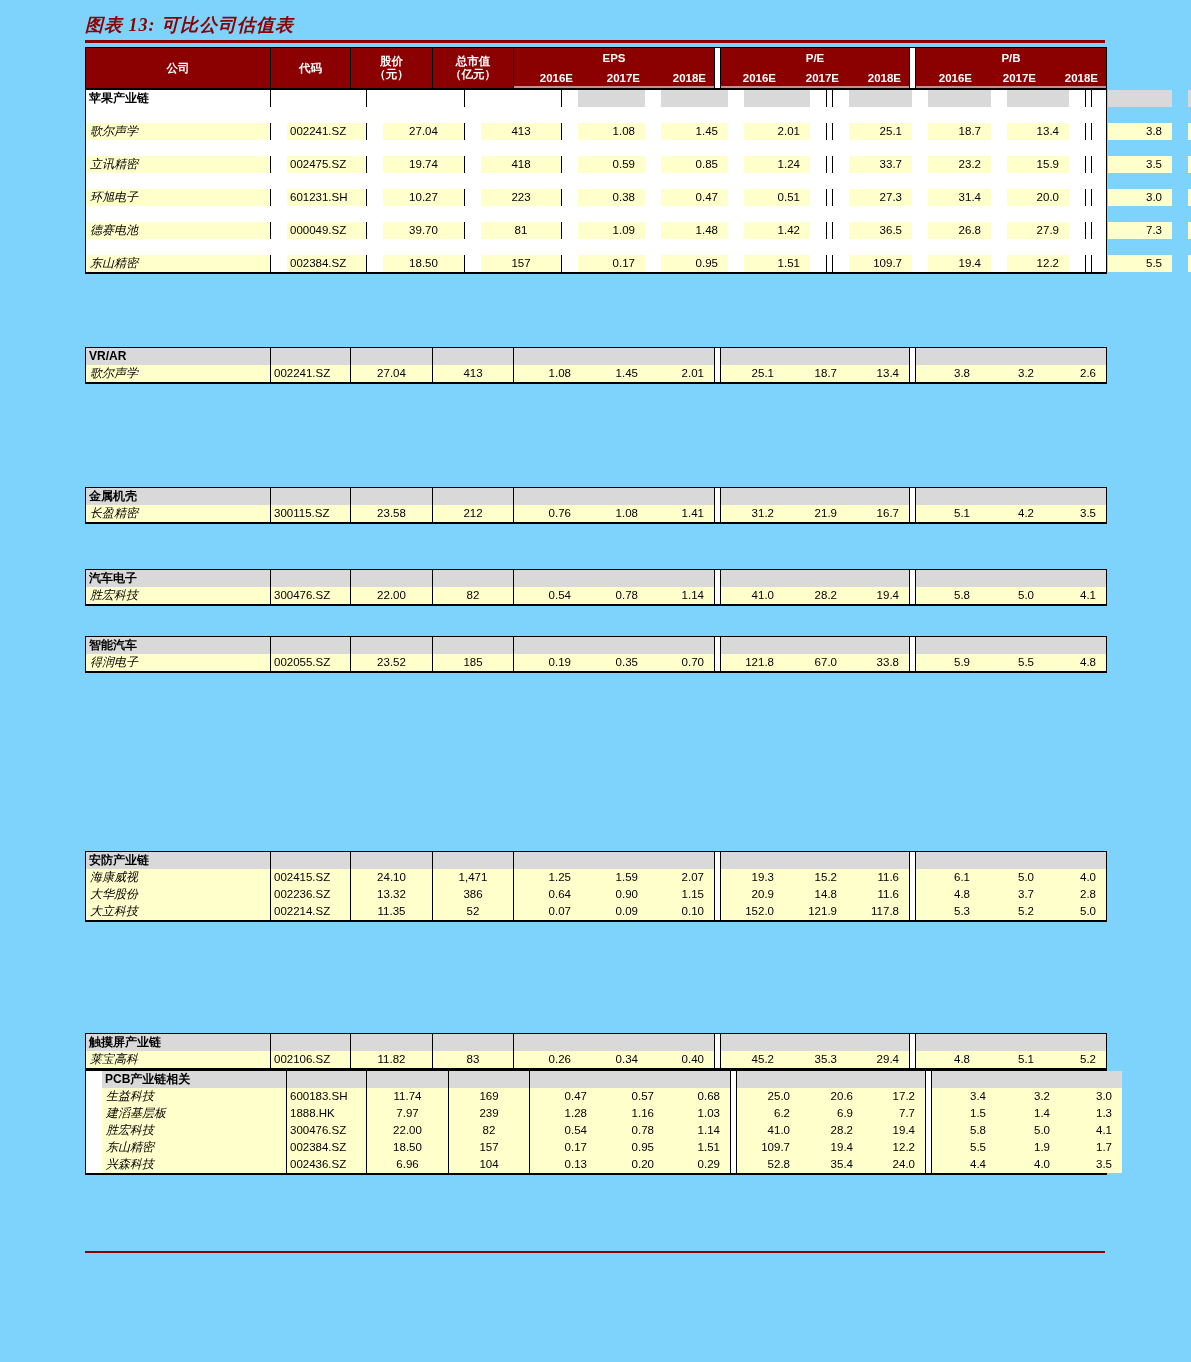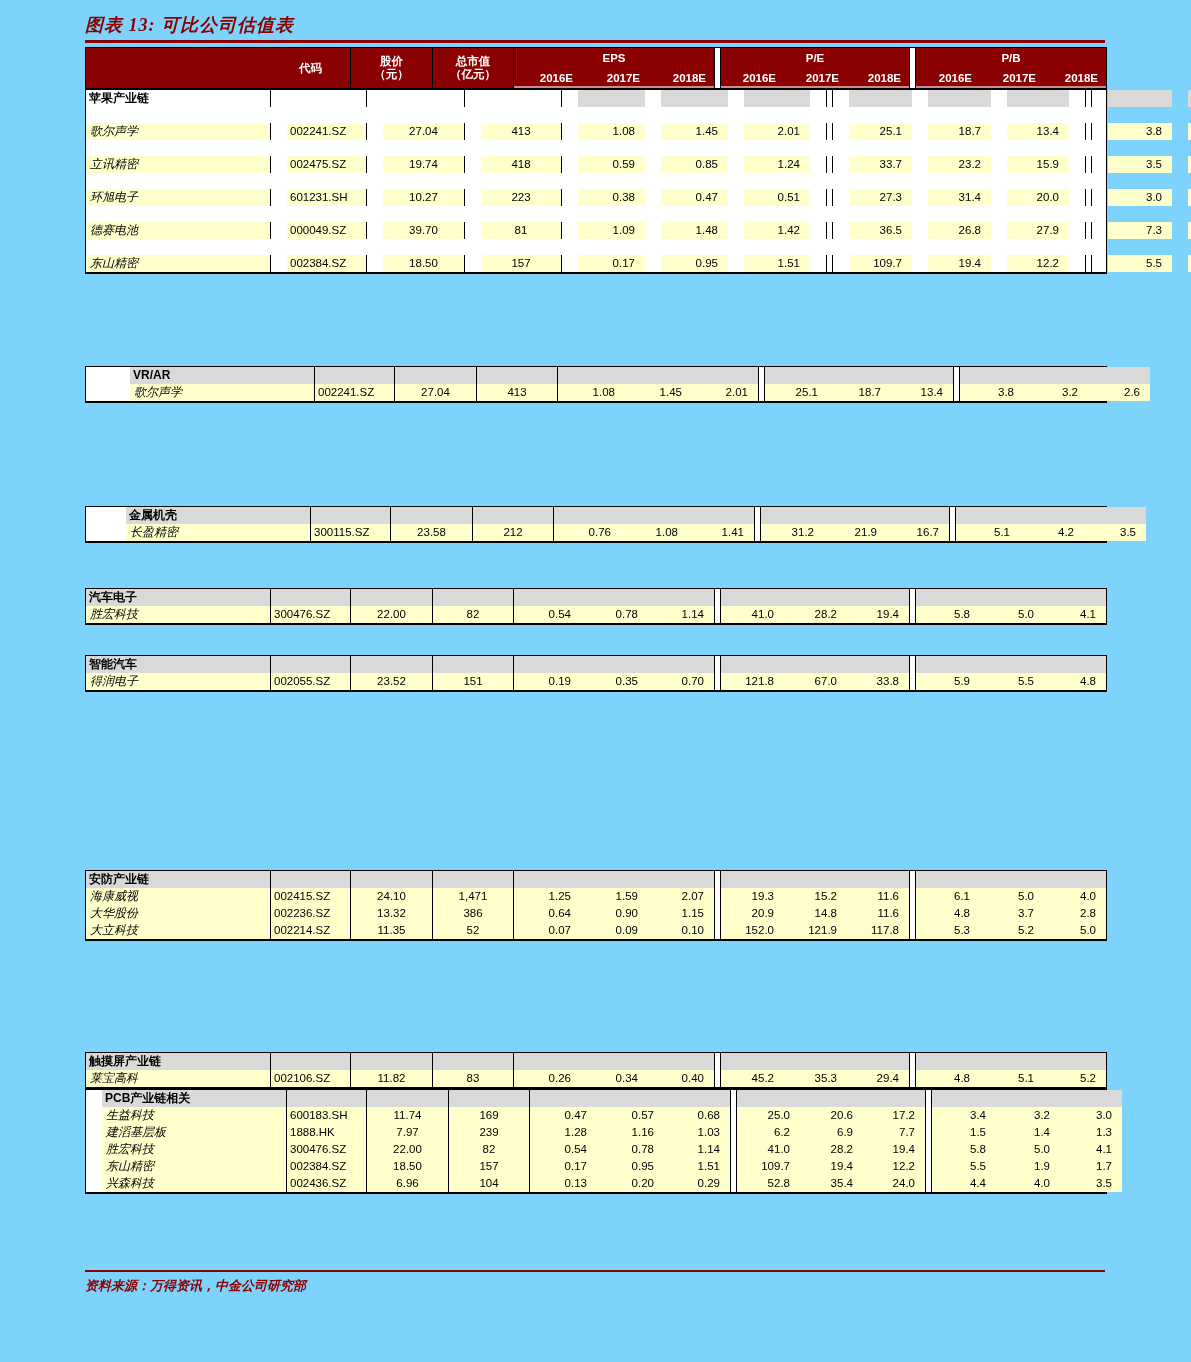--- a/index.html
+++ b/index.html
@@ -42,20 +42,21 @@
 </style>
 </head>
 <body>
 
 <div class="page">
   <div class="content">
     <div class="title">图表 13: 可比公司估值表</div>
     <div class="rule"></div>
     <div id="blocks">
         <div class="block header-block">
+          <div class="hcell b-r" style="grid-area: 1 / 1 / 3;">公司</div>
           <div class="hcell b-r" style="grid-area: 1 / 2 / 3;">代码</div>
           <div class="hcell b-r" style="grid-area: 1 / 3 / 3;">
             <div>股价</div>
             <div>（元）</div>
           </div>
           <div class="hcell b-r" style="grid-area: 1 / 4 / 3;">
             <div>总市值</div>
             <div>（亿元）</div>
           </div>
           <div class="hcell" style="grid-area: 1 / 5 / auto / 8;">EPS</div>
@@ -158,21 +159,21 @@
           <div class="cell bg-y t-num">1.51</div>
           <div class="cell spacer"></div>
           <div class="cell bg-y t-num">109.7</div>
           <div class="cell bg-y t-num">19.4</div>
           <div class="cell bg-y t-num">12.2</div>
           <div class="cell spacer"></div>
           <div class="cell bg-y t-num">5.5</div>
           <div class="cell bg-y t-num">1.9</div>
           <div class="cell bg-y t-num">1.7</div>
         </div>
-        <div class="block section-block" style="margin-top: 92px; padding-left: 44px;">
+        <div class="block section-block" style="margin-top: 73px;">
           <div class="cell t-sec b-r bg-g">VR/AR</div>
           <div class="cell b-r bg-g"></div>
           <div class="cell b-r bg-g"></div>
           <div class="cell b-r bg-g"></div>
           <div class="cell bg-g"></div>
           <div class="cell bg-g"></div>
           <div class="cell bg-g"></div>
           <div class="cell spacer"></div>
           <div class="cell bg-g"></div>
           <div class="cell bg-g"></div>
@@ -190,21 +191,21 @@
           <div class="cell bg-y t-num">2.01</div>
           <div class="cell spacer"></div>
           <div class="cell bg-y t-num">25.1</div>
           <div class="cell bg-y t-num">18.7</div>
           <div class="cell bg-y t-num">13.4</div>
           <div class="cell spacer"></div>
           <div class="cell bg-y t-num">3.8</div>
           <div class="cell bg-y t-num">3.2</div>
           <div class="cell bg-y t-num">2.6</div>
         </div>
-        <div class="block section-block" style="margin-top: 103px; padding-left: 40px;">
+        <div class="block section-block" style="margin-top: 103px;">
           <div class="cell t-sec b-r bg-g">金属机壳</div>
           <div class="cell b-r bg-g"></div>
           <div class="cell b-r bg-g"></div>
           <div class="cell b-r bg-g"></div>
           <div class="cell bg-g"></div>
           <div class="cell bg-g"></div>
           <div class="cell bg-g"></div>
           <div class="cell spacer"></div>
           <div class="cell bg-g"></div>
           <div class="cell bg-g"></div>
@@ -273,21 +274,21 @@
           <div class="cell bg-g"></div>
           <div class="cell bg-g"></div>
           <div class="cell bg-g"></div>
           <div class="cell spacer"></div>
           <div class="cell bg-g"></div>
           <div class="cell bg-g"></div>
           <div class="cell bg-g"></div>
           <div class="cell bg-y t-name b-r">得润电子</div>
           <div class="cell bg-y t-code b-r">002055.SZ</div>
           <div class="cell bg-y t-center b-r">23.52</div>
-          <div class="cell bg-y t-center b-r">151</div>
+          <div class="cell bg-y t-center b-r">185</div>
           <div class="cell bg-y t-num">0.19</div>
           <div class="cell bg-y t-num">0.35</div>
           <div class="cell bg-y t-num">0.70</div>
           <div class="cell spacer"></div>
           <div class="cell bg-y t-num">121.8</div>
           <div class="cell bg-y t-num">67.0</div>
           <div class="cell bg-y t-num">33.8</div>
           <div class="cell spacer"></div>
           <div class="cell bg-y t-num">5.9</div>
           <div class="cell bg-y t-num">5.5</div>
@@ -474,15 +475,14 @@
           <div class="cell bg-y t-num">52.8</div>
           <div class="cell bg-y t-num">35.4</div>
           <div class="cell bg-y t-num">24.0</div>
           <div class="cell spacer"></div>
           <div class="cell bg-y t-num">4.4</div>
           <div class="cell bg-y t-num">4.0</div>
           <div class="cell bg-y t-num">3.5</div>
         </div>
       </div>
     <div class="foot-rule"></div>
-    <div class="foot-src">资料来源：万得资讯，中金公司研究部</div>
   </div>
 </div>
 
 </body></html>

